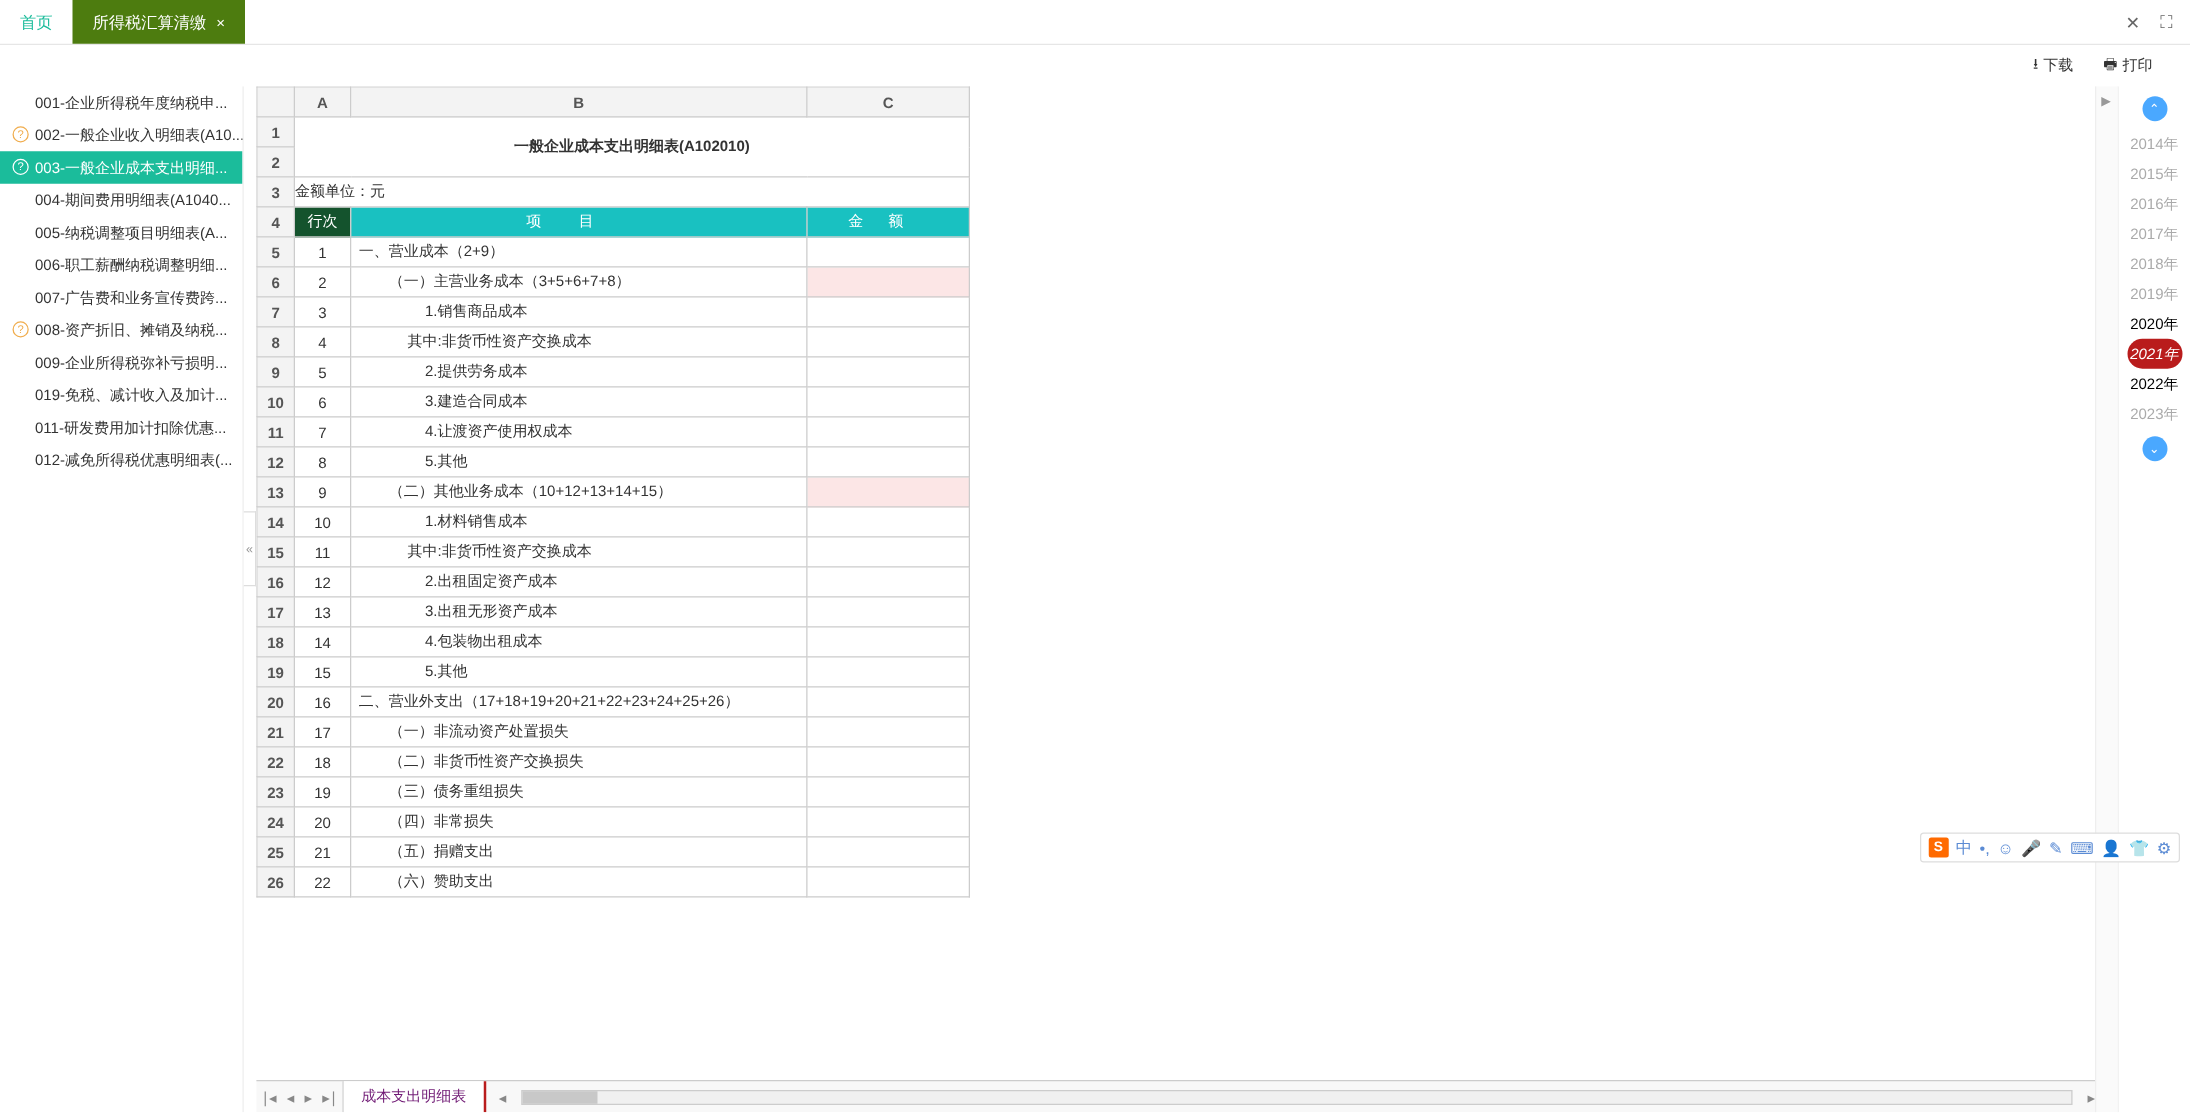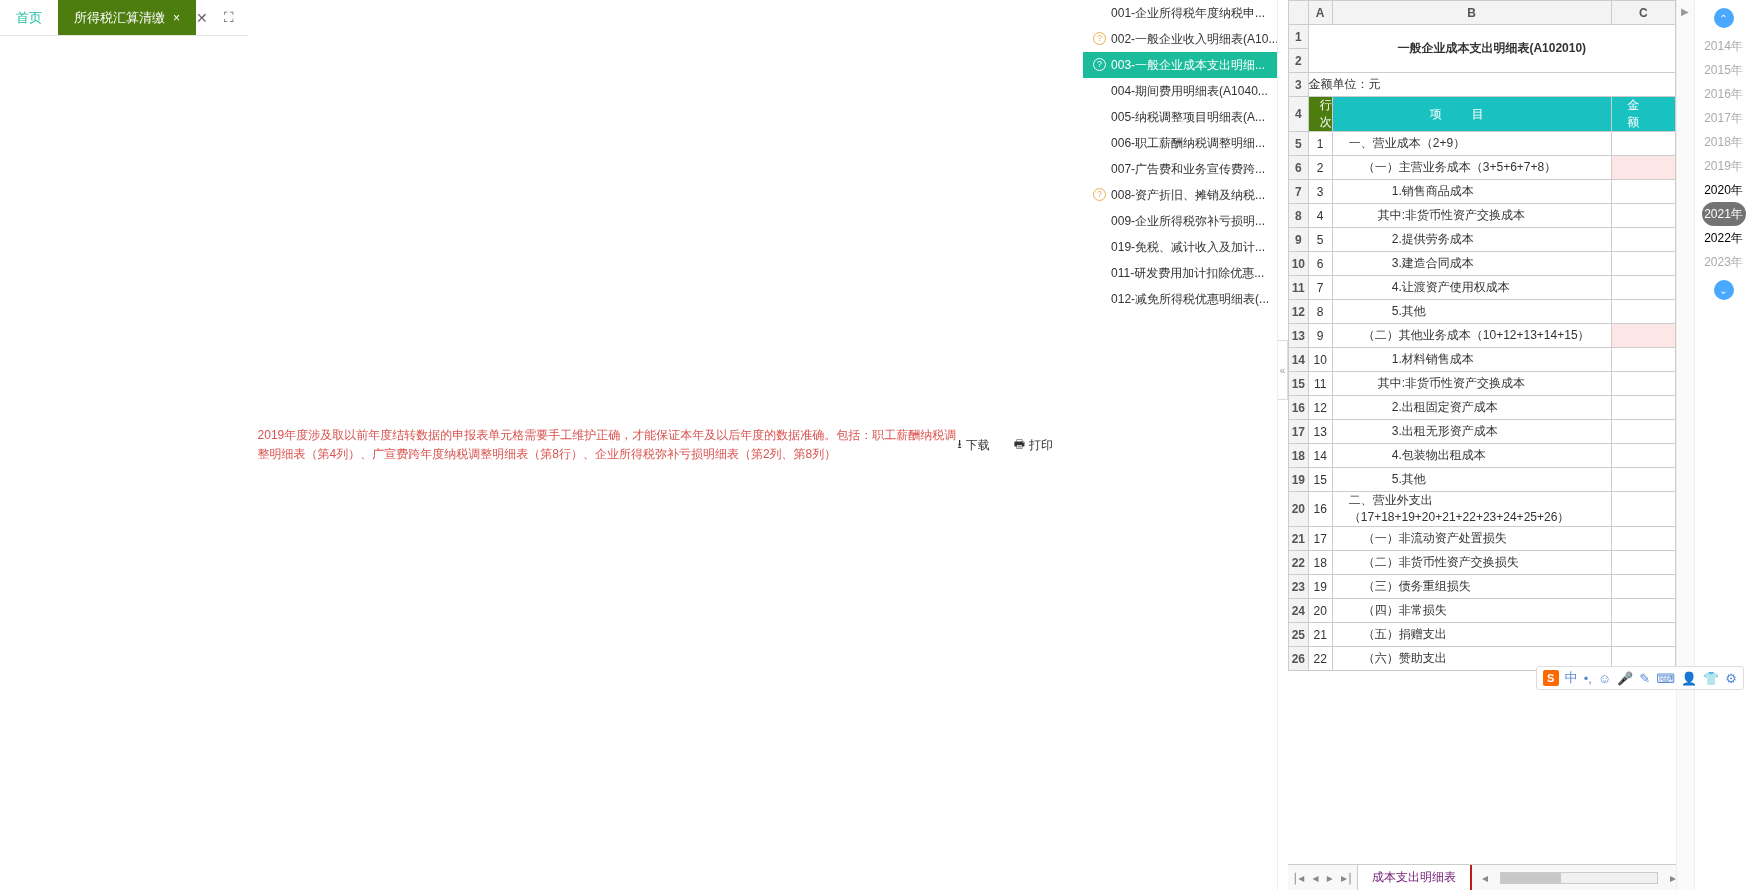--- a/index.html
+++ b/index.html
@@ -1,18 +1,18 @@
 <!DOCTYPE html>
 <html><head>
 <meta charset="utf-8">
 <style>
 * { margin: 0; padding: 0; box-sizing: border-box; }
 body { font-family: "Microsoft YaHei", Arial, sans-serif; font-size: 12px; color: #333; background: #fff; overflow: hidden; }
 
-.app { width: 1752px; height: 890px; display: flex; flex-direction: row; }
+.app { width: 1752px; height: 890px; display: flex; flex-direction: column; }
 
 
 .tabs { height: 36px; display: flex; align-items: stretch; background: #fff; border-bottom: 1px solid #e6e6e6; position: relative; }
 .tab { display: flex; align-items: center; padding: 0 16px; font-size: 13px; cursor: pointer; color: #333; }
 .tab.home { color: #1bbc9b; }
 .tab.active { background: #4d7c0f; color: #fff; }
 .tab .close { margin-left: 8px; font-size: 12px; }
 .tab-right { margin-left: auto; display: flex; gap: 16px; align-items: center; padding-right: 14px; }
 .tab-right-icon { font-size: 14px; color: #666; cursor: pointer; }
 
@@ -37,47 +37,47 @@
 
 .sheet-wrap { flex: 1; display: flex; flex-direction: column; overflow: hidden; margin-left: 10px; }
 .sheet-scroll { flex: 1; overflow: auto; }
 table.sheet { border-collapse: collapse; }
 table.sheet th, table.sheet td { border: 1px solid #ccc; height: 24px; font-size: 12px; }
 .rowhdr { width: 30px; background: #f3f3f3; text-align: center; color: #555; }
 .colhdr { background: #f3f3f3; text-align: center; color: #555; }
 .colA { width: 45px; text-align: center; }
 .colB { width: 365px; }
 .colC { width: 130px; }
-.hdr-hx { background: #4d7c0f; color: #fff; text-align: right; }
+.hdr-hx { background: #14532d; color: #fff; text-align: center; }
 .hdr-xm { background: #19c1c1; color: #fff; text-align: center; letter-spacing: 30px; }
 .hdr-je { background: #19c1c1; color: #fff; text-align: center; letter-spacing: 20px; }
 .title-cell { text-align: center; font-weight: bold; font-size: 15px; }
 .unit-cell { padding-right: 6px; }
-.pad1 { padding-left: 16px; margin-top: 41px; }
+.pad1 { padding-left: 6px; margin-top: 41px; }
 .pad2 { padding-left: 30px; }
 .pad3 { padding-left: 59px; }
 .pad4 { padding-left: 45px; }
 .pink { background: #fce6e6; }
 .corner { background: #f3f3f3; }
 
 
 .sheet-tabs { height: 26px; border-top: 1px solid #ccc; display: flex; align-items: stretch; background: #f8f8f8; }
 .sheet-nav { width: 70px; display: flex; align-items: center; justify-content: space-around; border-right: 1px solid #ccc; color: #888; }
 .sheet-nav span { cursor: pointer; }
 .sheet-tab { padding: 0 14px; display: flex; align-items: center; background: #fff; border-right: 2px solid #b91c1c; color: #701a75; cursor: pointer; }
 .hscroll { flex: 1; display: flex; align-items: center; padding-left: 10px; }
 .hscroll-track { flex: 1; height: 12px; border: 1px solid #ccc; background: #f0f0f0; position: relative; margin: 0 12px; }
 .hscroll-thumb { position: absolute; left: 0; top: 0; height: 100%; width: 60px; background: #c8c8c8; }
 
 
 .year-panel { width: 58px; border-left: 1px solid #eee; display: flex; flex-direction: column; align-items: center; padding-top: 8px; gap: 6px; }
 .year-arrow { width: 20px; height: 20px; border-radius: 50%; background: #4aa8ff; color: #fff; display: flex; align-items: center; justify-content: center; font-size: 10px; cursor: pointer; }
 .year { width: 44px; height: 24px; display: flex; align-items: center; justify-content: center; font-size: 12px; color: #aaa; cursor: pointer; border-radius: 12px; }
 .year.dark { color: #000000; }
-.year.active { background: #737373; color: #fff; }
+.year.active { background: #b91c1c; color: #fff; font-style: italic; }
 .spacer-strip { width: 18px; background: #fafafa; border-left: 1px solid #eee; position: relative; }
 .spacer-arrow { position: absolute; top: 6px; left: 4px; color: #999; font-size: 10px; }
 
 
 .ime { position: absolute; right: 8px; bottom: 200px; display: flex; gap: 6px; align-items: center; background: #fff; border: 1px solid #ddd; padding: 2px 6px; border-radius: 3px; }
 .ime .slogo { width: 16px; height: 16px; background: #ff6a00; color: #fff; font-weight: bold; font-size: 11px; display: flex; align-items: center; justify-content: center; border-radius: 2px; }
 .ime span { color: #5b8bd4; font-size: 13px; }
 </style>
 </head>
 <body>
@@ -89,21 +89,20 @@
       <span>所得税汇算清缴</span>
       <span class="close">×</span>
     </div>
     <div class="tab-right">
       <span class="tab-right-icon">✕</span>
       <span class="tab-right-icon">⛶</span>
     </div>
   </div>
 
   <div class="warn-row">
-    <div class="warn">2019年度涉及取以前年度结转数据的申报表单元格需要手工维护正确，才能保证本年及以后年度的数据准确。包括：职工薪酬纳税调整明细表（第4列）、广宣费跨年度纳税调整明细表（第8行）、企业所得税弥补亏损明细表（第2列、第8列）</div>
     <div class="actions-right">
       <span class="action-btn">⭳ <span>下载</span></span>
       <span class="action-btn">🖶 <span>打印</span></span>
     </div>
   </div>
 
   <div class="main">
     <div class="sidebar" id="sidebar">
         <div class="side-item">
           <span>001-企业所得税年度纳税申...</span>

